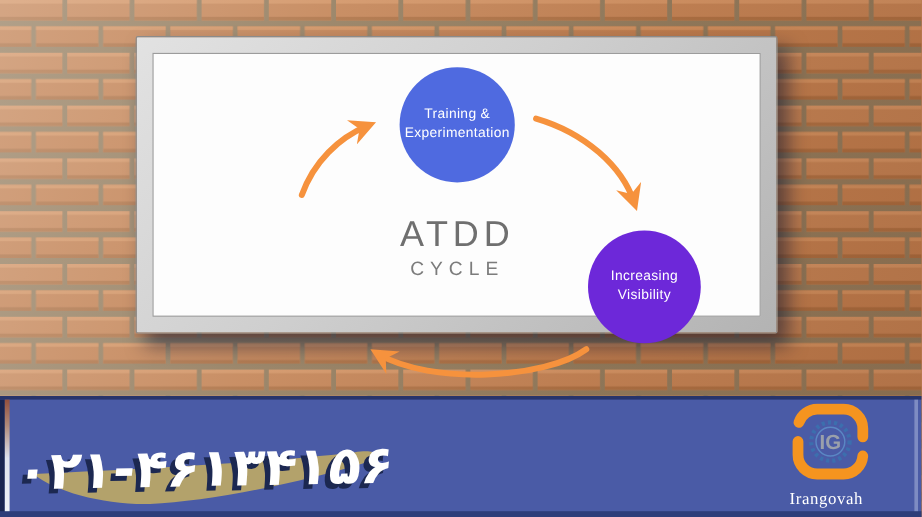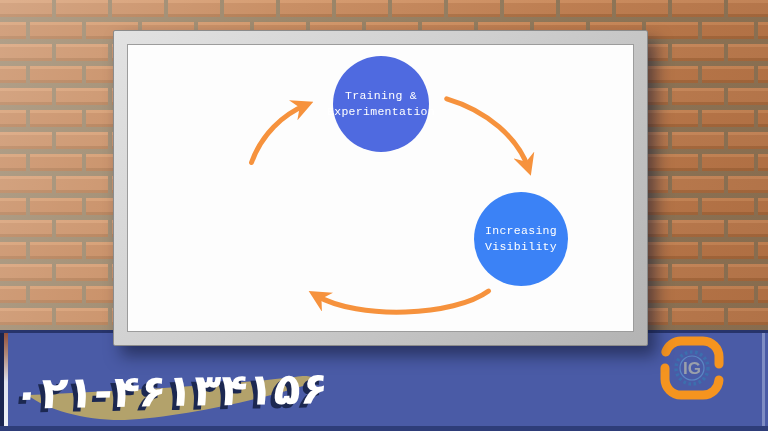--- a/index.html
+++ b/index.html
@@ -42,39 +42,38 @@
     transform:skewX(-7deg) rotate(-1deg);
     text-shadow:-4px 4px 0 #1c2851;
     white-space:nowrap;
   }
   .logo-box{position:absolute;right:26px;top:3px;width:84px;height:96px;text-align:left;z-index:3;}
   .logo-name{
     font-family:"Liberation Serif",serif;font-size:14px;color:#ffffff;margin-top:-2px;letter-spacing:0.5px;
   }
   
   .board{
-    position:absolute;left:113px;top:30px;width:535px;height:316px;z-index:4;
+    position:absolute;left:113px;top:30px;width:535px;height:248px;z-index:4;
     background:linear-gradient(135deg,#e2e2e2 0%,#cfcfcf 45%,#b3b3b3 100%);
     border:1px solid #8b8b8b;border-radius:2px;box-sizing:border-box;
     box-shadow:8px 10px 16px rgba(15,20,45,0.55);
-    font-family:Liberation Mono, monospace;
   }
   .board-inner{
     position:absolute;left:13px;top:13px;right:13px;bottom:13px;
     background:#fdfdfd;border:1px solid #9c9c9c;
   }
   .diagram{position:absolute;inset:0;}
   .node{
     position:absolute;border-radius:50%;
     display:flex;align-items:center;justify-content:center;text-align:center;
     color:#fff;font-size:11.5px;line-height:1.35;letter-spacing:0.3px;
     padding:0 9px;box-sizing:border-box;
   }
   .node-training{left:205px;top:11px;width:96px;height:96px;background:#4f6ae0;}
-  .node-visibility{left:346px;top:147px;width:94px;height:94px;background:#3b82f6;align-items:center;}
+  .node-visibility{left:362px;top:147px;width:94px;height:94px;background:#6d28d9;align-items:center;}
   .node-learning{left:67px;top:144px;width:101px;height:101px;background:#f4564e;}
   .cycle-title{
     position:absolute;left:173px;top:134px;width:160px;text-align:center;color:#6f6f6f;
   }
   .cycle-title .t1{font-size:30px;letter-spacing:4px;font-weight:400;}
   .cycle-title .t2{font-size:16px;letter-spacing:5px;margin-top:3px;color:#7c7c7c;}
   .arrows{position:absolute;inset:0;}
 </style>
 </head>
 <body>
@@ -115,20 +114,21 @@
 
   <div class="phone">۰۲۱-۴۶۱۳۴۱۵۶</div>
 
   <div class="logo-box">
     <svg width="68" height="70" viewBox="0 0 68 70">
       <rect x="7" y="5" width="54" height="54" rx="16" fill="none" stroke="#f5941f" stroke-width="9" stroke-linecap="round" stroke-dasharray="82 16" stroke-dashoffset="28"></rect>
       <circle cx="34" cy="32" r="16" fill="none" stroke="#3c6fae" stroke-width="3.5" stroke-dasharray="2.6 2.6"></circle>
       <circle cx="34" cy="32" r="12" fill="none" stroke="#5a87c4" stroke-width="1.2"></circle>
       <text x="34" y="38" text-anchor="middle" font-family="Liberation Sans, sans-serif" font-size="17" font-weight="bold" fill="#9aa0ab">IG</text>
     </svg>
+    <div class="logo-name">Irangovah</div>
   </div>
 
   <div class="banner-bottom-strip"></div>
 </div>
 
 <div class="board">
   <div class="board-inner">
     <div class="diagram">
 
       <svg class="arrows" viewBox="0 0 507 288">
@@ -142,16 +142,20 @@
         <path d="M 362 247 C 328 272, 232 277, 188 251" fill="none" stroke="#f6923d" stroke-width="5" stroke-linecap="round" marker-end="url(#ah)"></path>
       </svg>
 
       <div class="node node-training">
         <span>Training &amp; Experimentation</span>
       </div>
       <div class="node node-visibility">
         <span>Increasing Visibility</span>
       </div>
 
+      <div class="cycle-title">
+        <div class="t1">ATDD</div>
+        <div class="t2">CYCLE</div>
+      </div>
 
     </div>
   </div>
 </div>
 
 </body></html>

